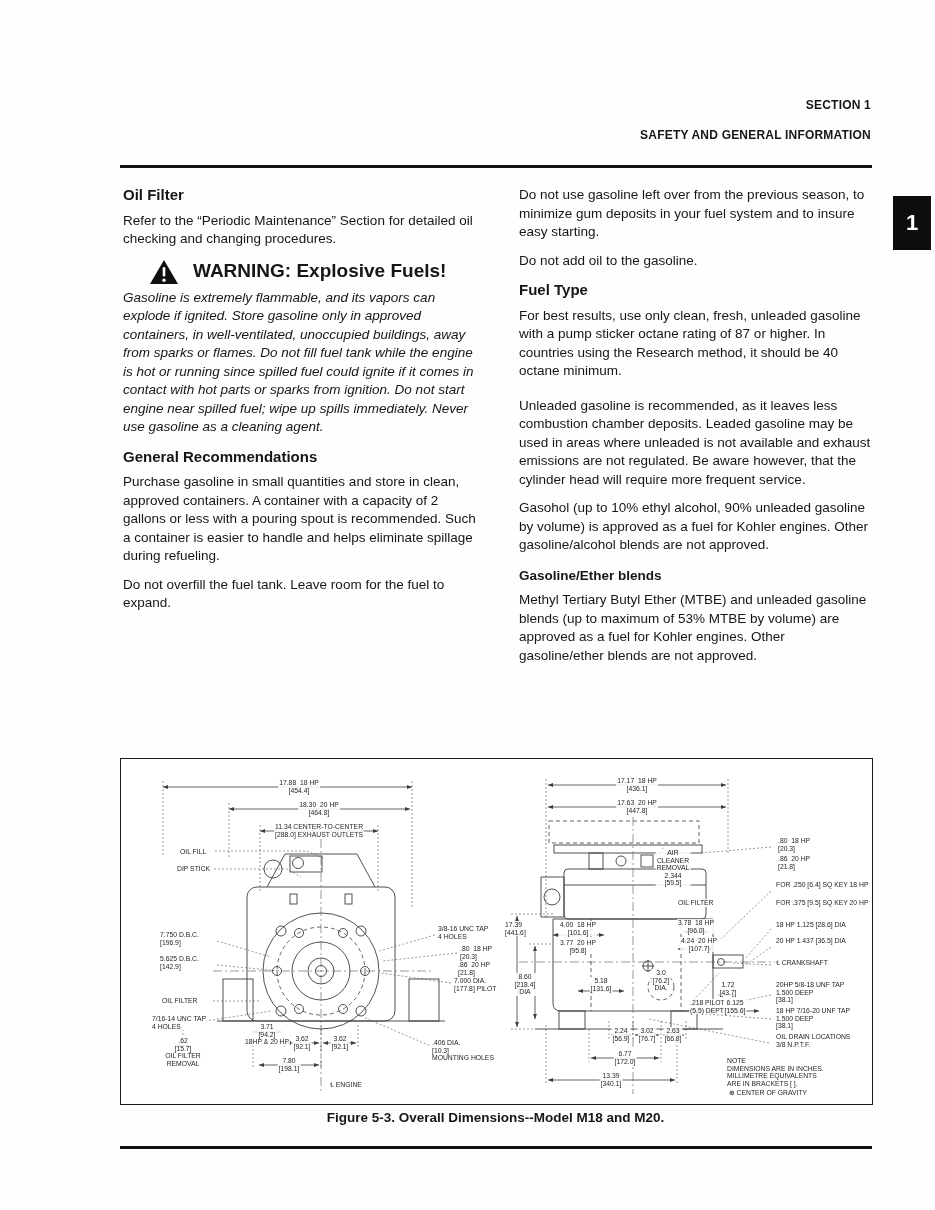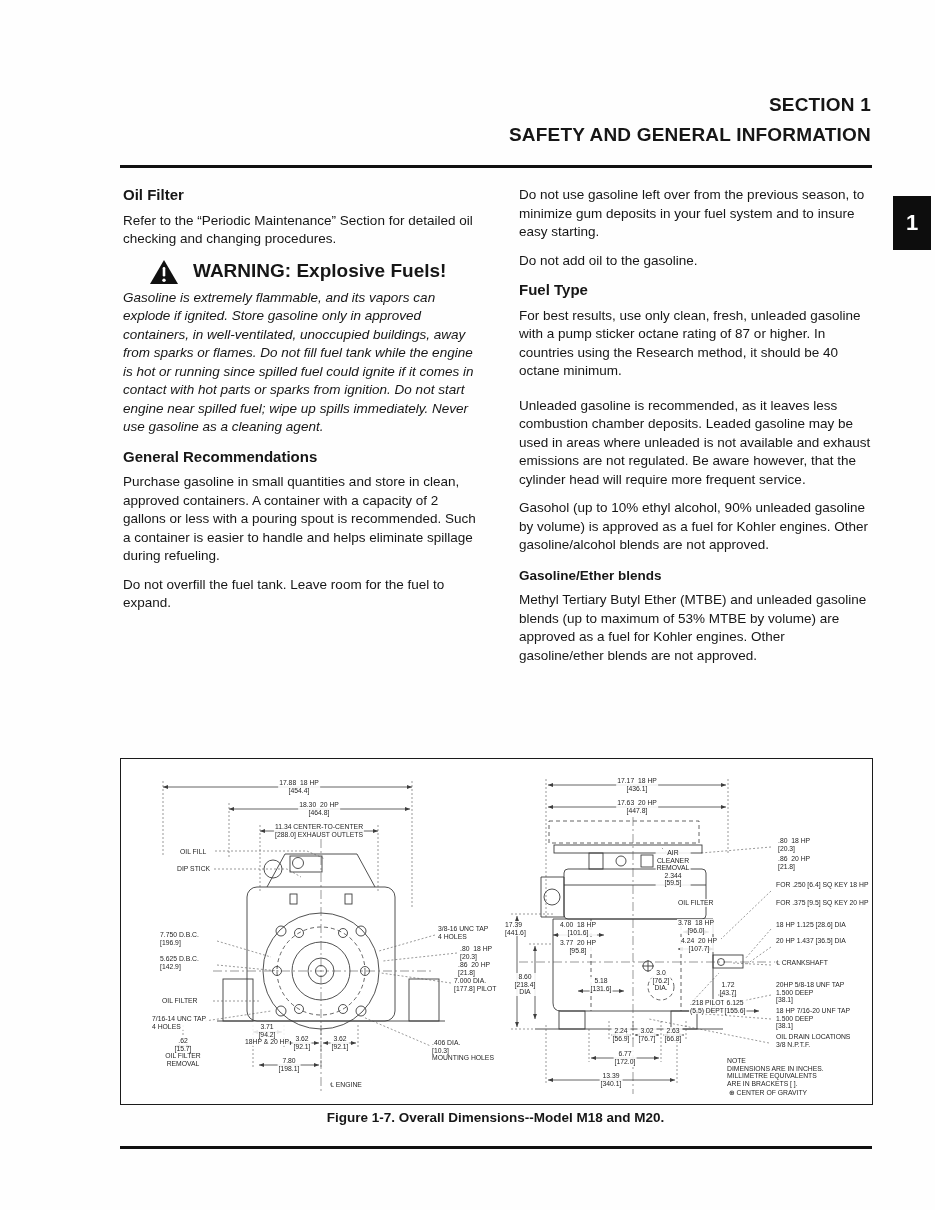--- a/index.html
+++ b/index.html
@@ -3,21 +3,21 @@
 <meta charset="utf-8">
 <style>
   html,body{margin:0;padding:0;}
   body{
     width:935px;height:1210px;position:relative;overflow:hidden;
     background:#fefefe;color:#161616;
     font-family:"Liberation Sans", sans-serif;
     -webkit-font-smoothing:antialiased;
   }
   .header{position:absolute;top:90px;right:64px;text-align:right;}
-  .header .h1{font-size:19px;font-weight:bold;line-height:30px;letter-spacing:.2px;}
+  .header .h1{font-size:12px;font-weight:bold;line-height:30px;letter-spacing:.2px;}
   .rule{position:absolute;left:120px;width:752px;height:3px;background:#111;}
   .rule.top{top:165px;}
   .rule.bottom{top:1146px;}
   .sectiontab{
     position:absolute;left:893px;top:196px;width:38px;height:54px;background:#0d0d0d;
     color:#fff;font-weight:bold;font-size:22px;display:flex;align-items:center;justify-content:center;
   }
   .content{position:absolute;left:123px;top:186px;width:750px;display:flex;gap:43px;}
   .col{width:353px;font-size:13.5px;line-height:18.5px;}
   .col p{margin:0 0 10px 0;}
@@ -300,15 +300,15 @@
 [76.7]</div>
       <div class="dlabel ctr" style="left: 552px; top: 268px;">2.63
 [66.8]</div>
       <div class="dlabel ctr" style="left: 504px; top: 291px;">6.77
 [172.0]</div>
       <div class="dlabel ctr" style="left: 490px; top: 313px;">13.39
 [340.1]</div>
     </div>
 </div>
 
-<div class="caption">Figure 1-7. Overall Dimensions--Model M18 and M20.</div>
+<div class="caption">Figure 5-3. Overall Dimensions--Model M18 and M20.</div>
 <div class="rule bottom"></div>
 <div class="pagenum">1.5</div>
 
 </body></html>

